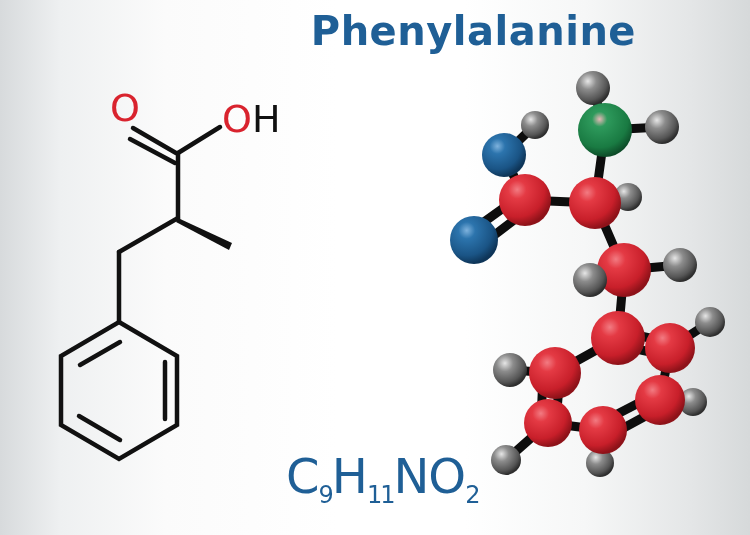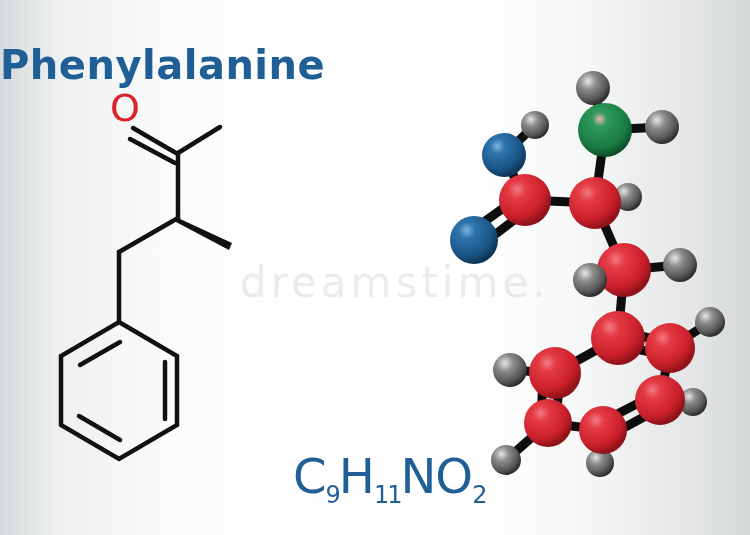--- a/index.html
+++ b/index.html
@@ -5,44 +5,43 @@
   html, body { margin: 0; padding: 0; }
   body { width: 750px; height: 535px; overflow: hidden; }
   .canvas {
     position: relative; width: 750px; height: 535px;
     background: linear-gradient(90deg, #d7dadc 0%, #eef0f1 8%, #fbfbfb 22%, #ffffff 45%, #ffffff 62%, #f6f7f7 78%, #e4e6e7 92%, #d6d9da 100%);
     overflow: hidden;
     font-family: "Liberation Sans", "DejaVu Sans", sans-serif;
   }
   .title {
     position: absolute; left: 0; width: 636px; top: 8px;
-    text-align: left; font-size: 40px; font-weight: bold; color: #1f5f96;
-    letter-spacing: 0.5px; font-family: "DejaVu Sans", sans-serif; margin-top: 34px;
+    text-align: right; font-size: 40px; font-weight: bold; color: #1f5f96;
+    letter-spacing: 0.5px; font-family: "DejaVu Sans", sans-serif;
   }
   svg.layer { position: absolute; left: 0; top: 0; }
   .formula {
-    position: absolute; left: 293px; top: 452px; color: #1f5f96;
+    position: absolute; left: 286px; top: 452px; color: #1f5f96;
     font-family: "DejaVu Sans", sans-serif; font-size: 48px; line-height: 1;
     letter-spacing: -1px;
   }
   .formula sub { font-size: 24px; vertical-align: -10px; letter-spacing: -2px; }
   .watermark {
     position: absolute; left: 240px; top: 258px; font-size: 42px;
     color: rgba(200,200,200,0.35); font-family: "DejaVu Sans", sans-serif;
     letter-spacing: 4px; pointer-events: none;
   }
 </style>
 </head>
 <body>
 
 <div class="canvas">
 
   <div class="title">Phenylalanine</div>
 
-  <div class="watermark">dreamstime.</div>
 
   <svg class="layer" width="750" height="535">
     <g stroke="#111" stroke-width="4.5" fill="none" stroke-linecap="round" stroke-linejoin="miter">
 
       <line x1="133" y1="128" x2="176" y2="153"></line>
       <line x1="130" y1="139" x2="175" y2="163"></line>
 
       <line x1="178" y1="153" x2="220" y2="127"></line>
 
       <line x1="178" y1="153" x2="178" y2="218"></line>
@@ -54,20 +53,23 @@
       <polygon points="119,322 177,356 177,425 119,459 61,425 61,356"></polygon>
       <line x1="80" y1="365" x2="120" y2="342"></line>
       <line x1="165" y1="362" x2="165" y2="419"></line>
       <line x1="79" y1="416" x2="120" y2="440"></line>
     </g>
 
     <polygon points="178,218 232,243 229,250 176,222" fill="#111"></polygon>
   </svg>
 
   <div style="position:absolute;left:110px;top:89px;font-size:38px;color:#d9232e;font-family:'DejaVu Sans',sans-serif;line-height:1;">O</div>
+  <div style="position:absolute;left:222px;top:100px;font-size:38px;color:#d9232e;font-family:'DejaVu Sans',sans-serif;line-height:1;">
+    <span style="color:#d9232e">O</span><span style="color:#111">H</span>
+  </div>
 
   <svg class="layer" width="750" height="535">
     <defs>
       <radialGradient id="gC" cx="35%" cy="30%" r="70%">
         <stop offset="0%" stop-color="#f27b82"></stop>
         <stop offset="25%" stop-color="#e43a44"></stop>
         <stop offset="75%" stop-color="#c81f2a"></stop>
         <stop offset="100%" stop-color="#8e1219"></stop>
       </radialGradient>
       <radialGradient id="gO" cx="35%" cy="30%" r="70%">

